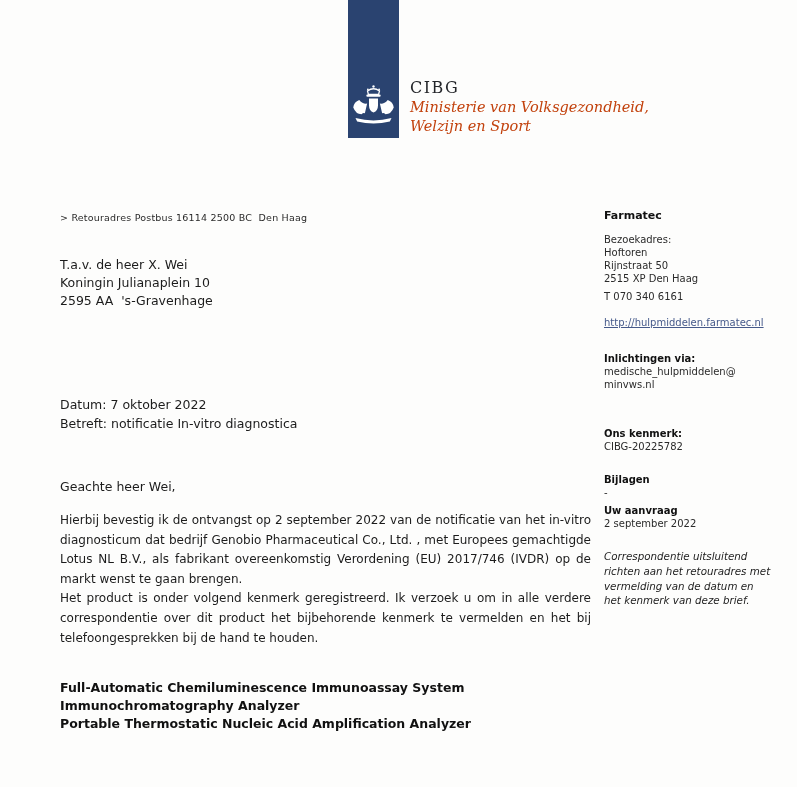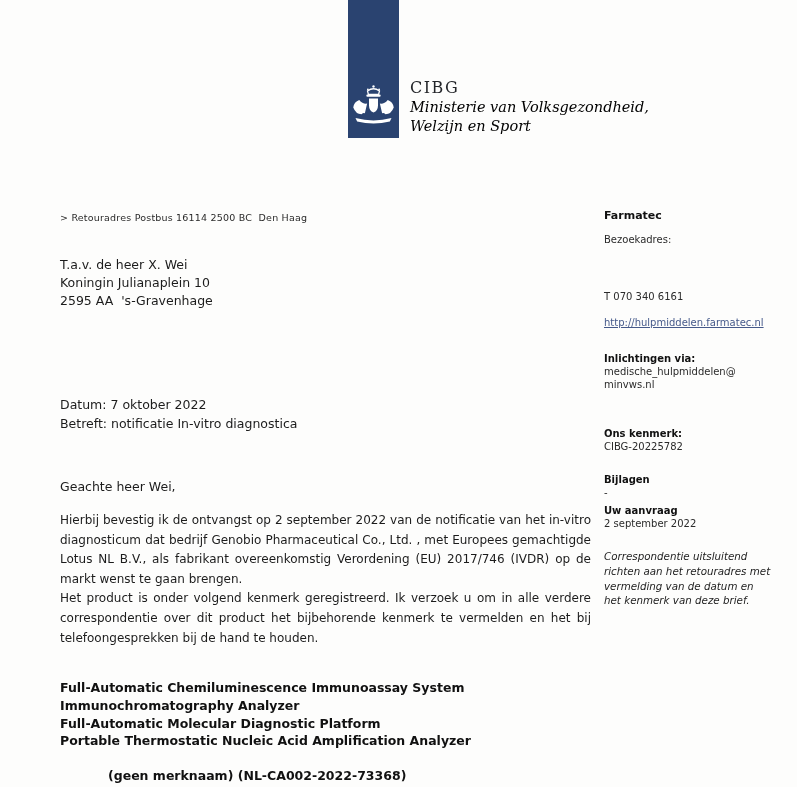--- a/index.html
+++ b/index.html
@@ -20,21 +20,21 @@
   }
   .crest{position:absolute;left:3px;top:80px;width:45px;height:52px;}
   .org-name{
     position:absolute;left:410px;top:78px;
     font-family:"DejaVu Serif",serif;
     font-size:16px;letter-spacing:1.5px;color:#24262a;
   }
   .ministry{
     position:absolute;left:410px;top:98px;
     font-family:"DejaVu Serif",serif;font-style:italic;
-    font-size:14.5px;line-height:19px;color:#000000;
+    font-size:14.5px;line-height:19px;color:#c2410c;
   }
   
   .retouradres{
     position:absolute;left:60px;top:212px;
     font-size:9.5px;letter-spacing:.2px;white-space:pre;color:#2a2a2a;
   }
   .address{
     position:absolute;left:60px;top:256px;
     font-size:12.5px;line-height:18px;white-space:pre;
   }
@@ -113,30 +113,33 @@
 
   <div class="salutation">Geachte heer Wei,</div>
   <div class="body-text">
     <p>Hierbij bevestig ik de ontvangst op 2 september 2022 van de notificatie van het in-vitro diagnosticum dat bedrijf Genobio Pharmaceutical Co., Ltd. , met Europees gemachtigde Lotus NL B.V., als fabrikant overeenkomstig Verordening (EU) 2017/746 (IVDR) op de markt wenst te gaan brengen.</p>
     <p>Het product is onder volgend kenmerk geregistreerd. Ik verzoek u om in alle verdere correspondentie over dit product het bijbehorende kenmerk te vermelden en het bij telefoongesprekken bij de hand te houden.</p>
   </div>
 
   <div class="products">
       <div>Full-Automatic Chemiluminescence Immunoassay System</div>
       <div>Immunochromatography Analyzer</div>
-      <div>Full-Automatic Molecular Diagnostic Platform</div>
       <div>Portable Thermostatic Nucleic Acid Amplification Analyzer</div>
     </div>
-  <div class="product-registration">(geen merknaam) (NL-CA002-2022-73368)</div>
 
   <div class="sidebar">
     <div class="sb sb-title">Farmatec</div>
 
     <div class="sb sb-visit">
       <div>Bezoekadres:</div>
+      <div>
+          <div>Hoftoren</div>
+          <div>Rijnstraat 50</div>
+          <div>2515 XP Den Haag</div>
+        </div>
     </div>
 
     <div class="sb sb-phone">T 070 340 6161</div>
 
     <div class="sb sb-link">
       <a href="#">http://hulpmiddelen.farmatec.nl</a>
     </div>
 
     <div class="sb sb-info">
       <b>Inlichtingen via:</b>

